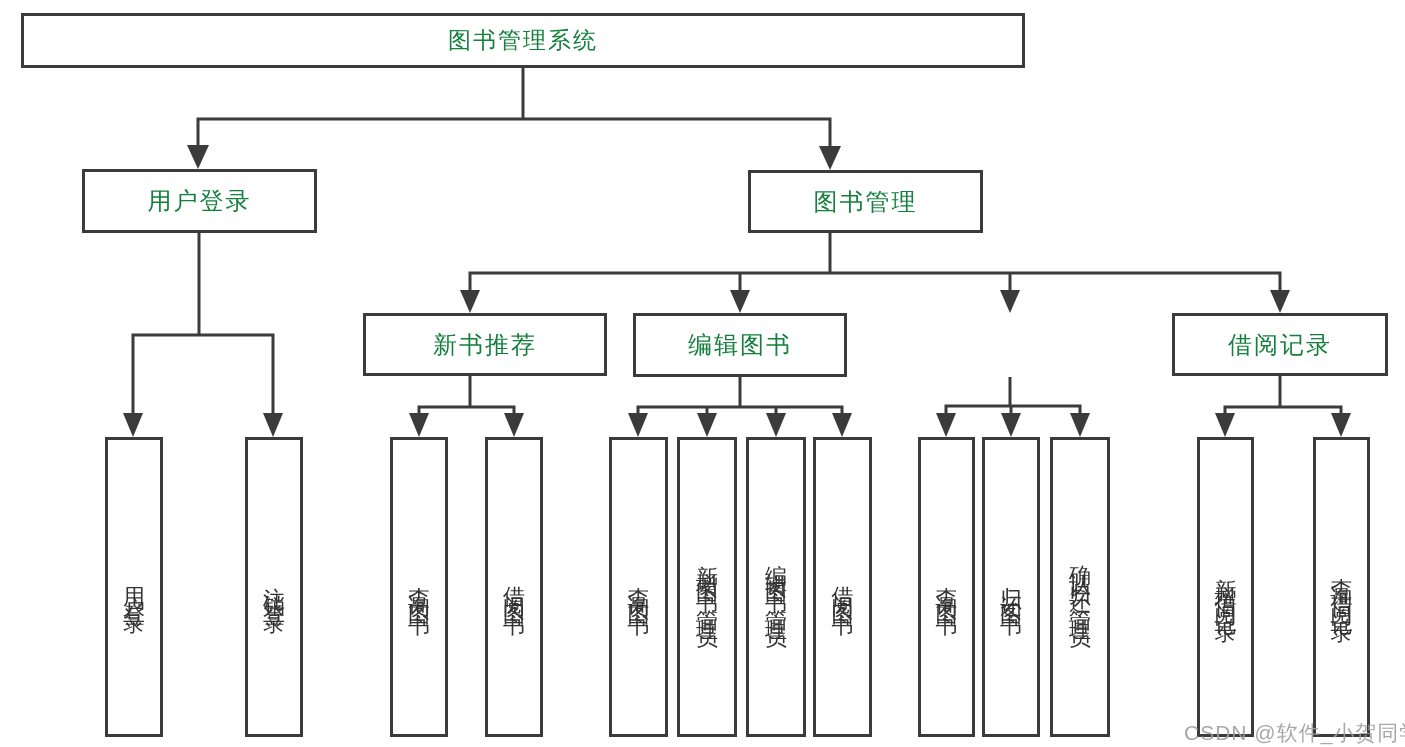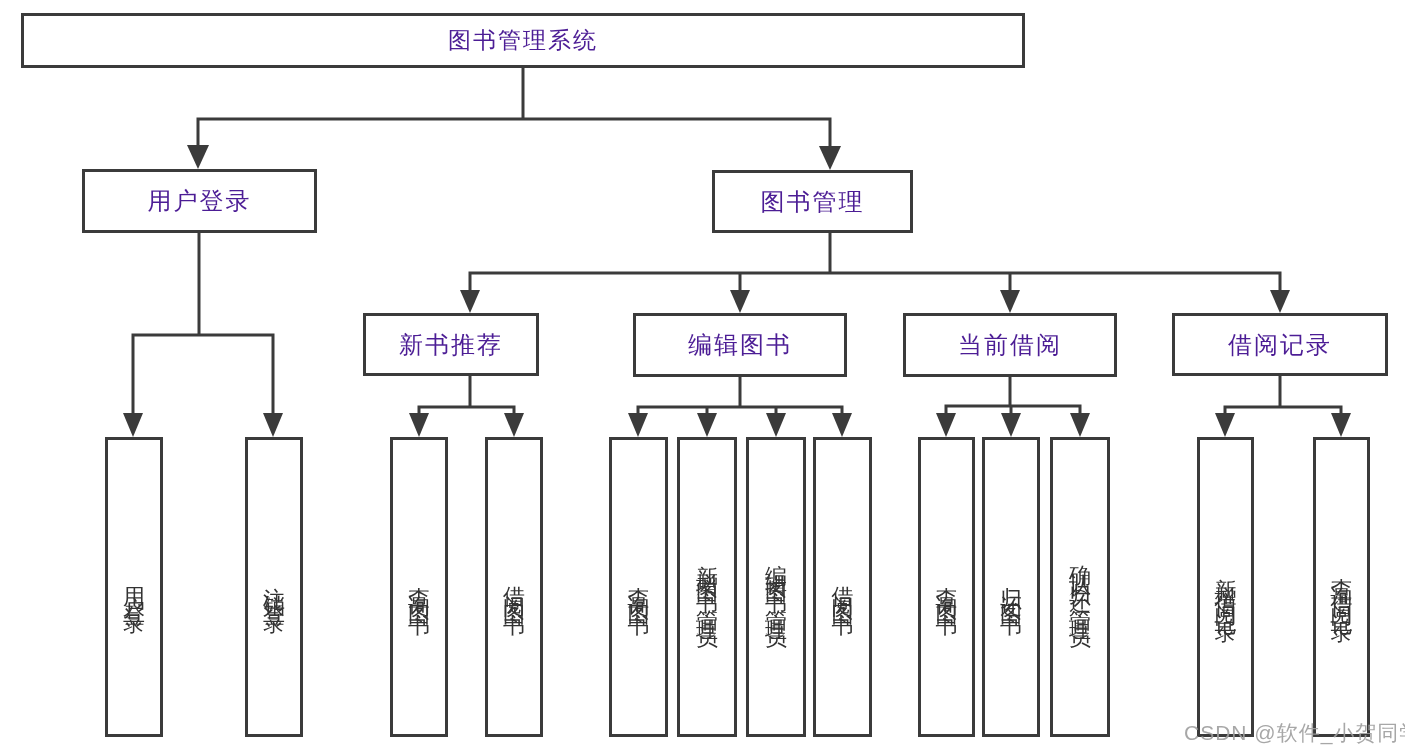--- a/index.html
+++ b/index.html
@@ -37,21 +37,21 @@
     background: #ffffff;
     display: flex;
     align-items: center;
     justify-content: center;
     color: #333333;
   }
   .h-label {
     font-size: 24px;
     letter-spacing: 2px;
     white-space: nowrap;
-    color: #4c1d95;
+    color: #15803d;
     text-align: right;
   }
   .root .h-label { font-size: 23px; }
   .v-label {
     writing-mode: vertical-rl;
     text-orientation: mixed;
     font-size: 22px;
     letter-spacing: 9px;
     line-height: 1;
     color: #333333;
@@ -135,33 +135,30 @@
     </g>
   </svg>
 
   <div class="node root" style="left:21px;top:13px;width:1004px;height:55px">
     <span class="h-label">图书管理系统</span>
   </div>
 
   <div class="node" style="left:82px;top:169px;width:235px;height:64px">
     <span class="h-label">用户登录</span>
   </div>
-  <div class="node" style="left:712px;top:170px;width:201px;height:63px">
+  <div class="node" style="left:748px;top:170px;width:235px;height:63px">
     <span class="h-label">图书管理</span>
   </div>
 
-  <div class="node" style="left:363px;top:313px;width:176px;height:63px">
+  <div class="node" style="left:363px;top:313px;width:244px;height:63px">
     <span class="h-label">新书推荐</span>
   </div>
   <div class="node" style="left:633px;top:313px;width:214px;height:64px">
     <span class="h-label">编辑图书</span>
   </div>
-  <div class="node" style="left:903px;top:313px;width:214px;height:64px">
-    <span class="h-label">当前借阅</span>
-  </div>
   <div class="node" style="left:1172px;top:313px;width:216px;height:63px">
     <span class="h-label">借阅记录</span>
   </div>
 
   <div class="node" style="left:105px;top:437px;width:58px;height:300px">
     <span class="v-label">用户登录</span>
   </div>
   <div class="node" style="left:245px;top:437px;width:58px;height:300px">
     <span class="v-label">注销登录</span>
   </div>

